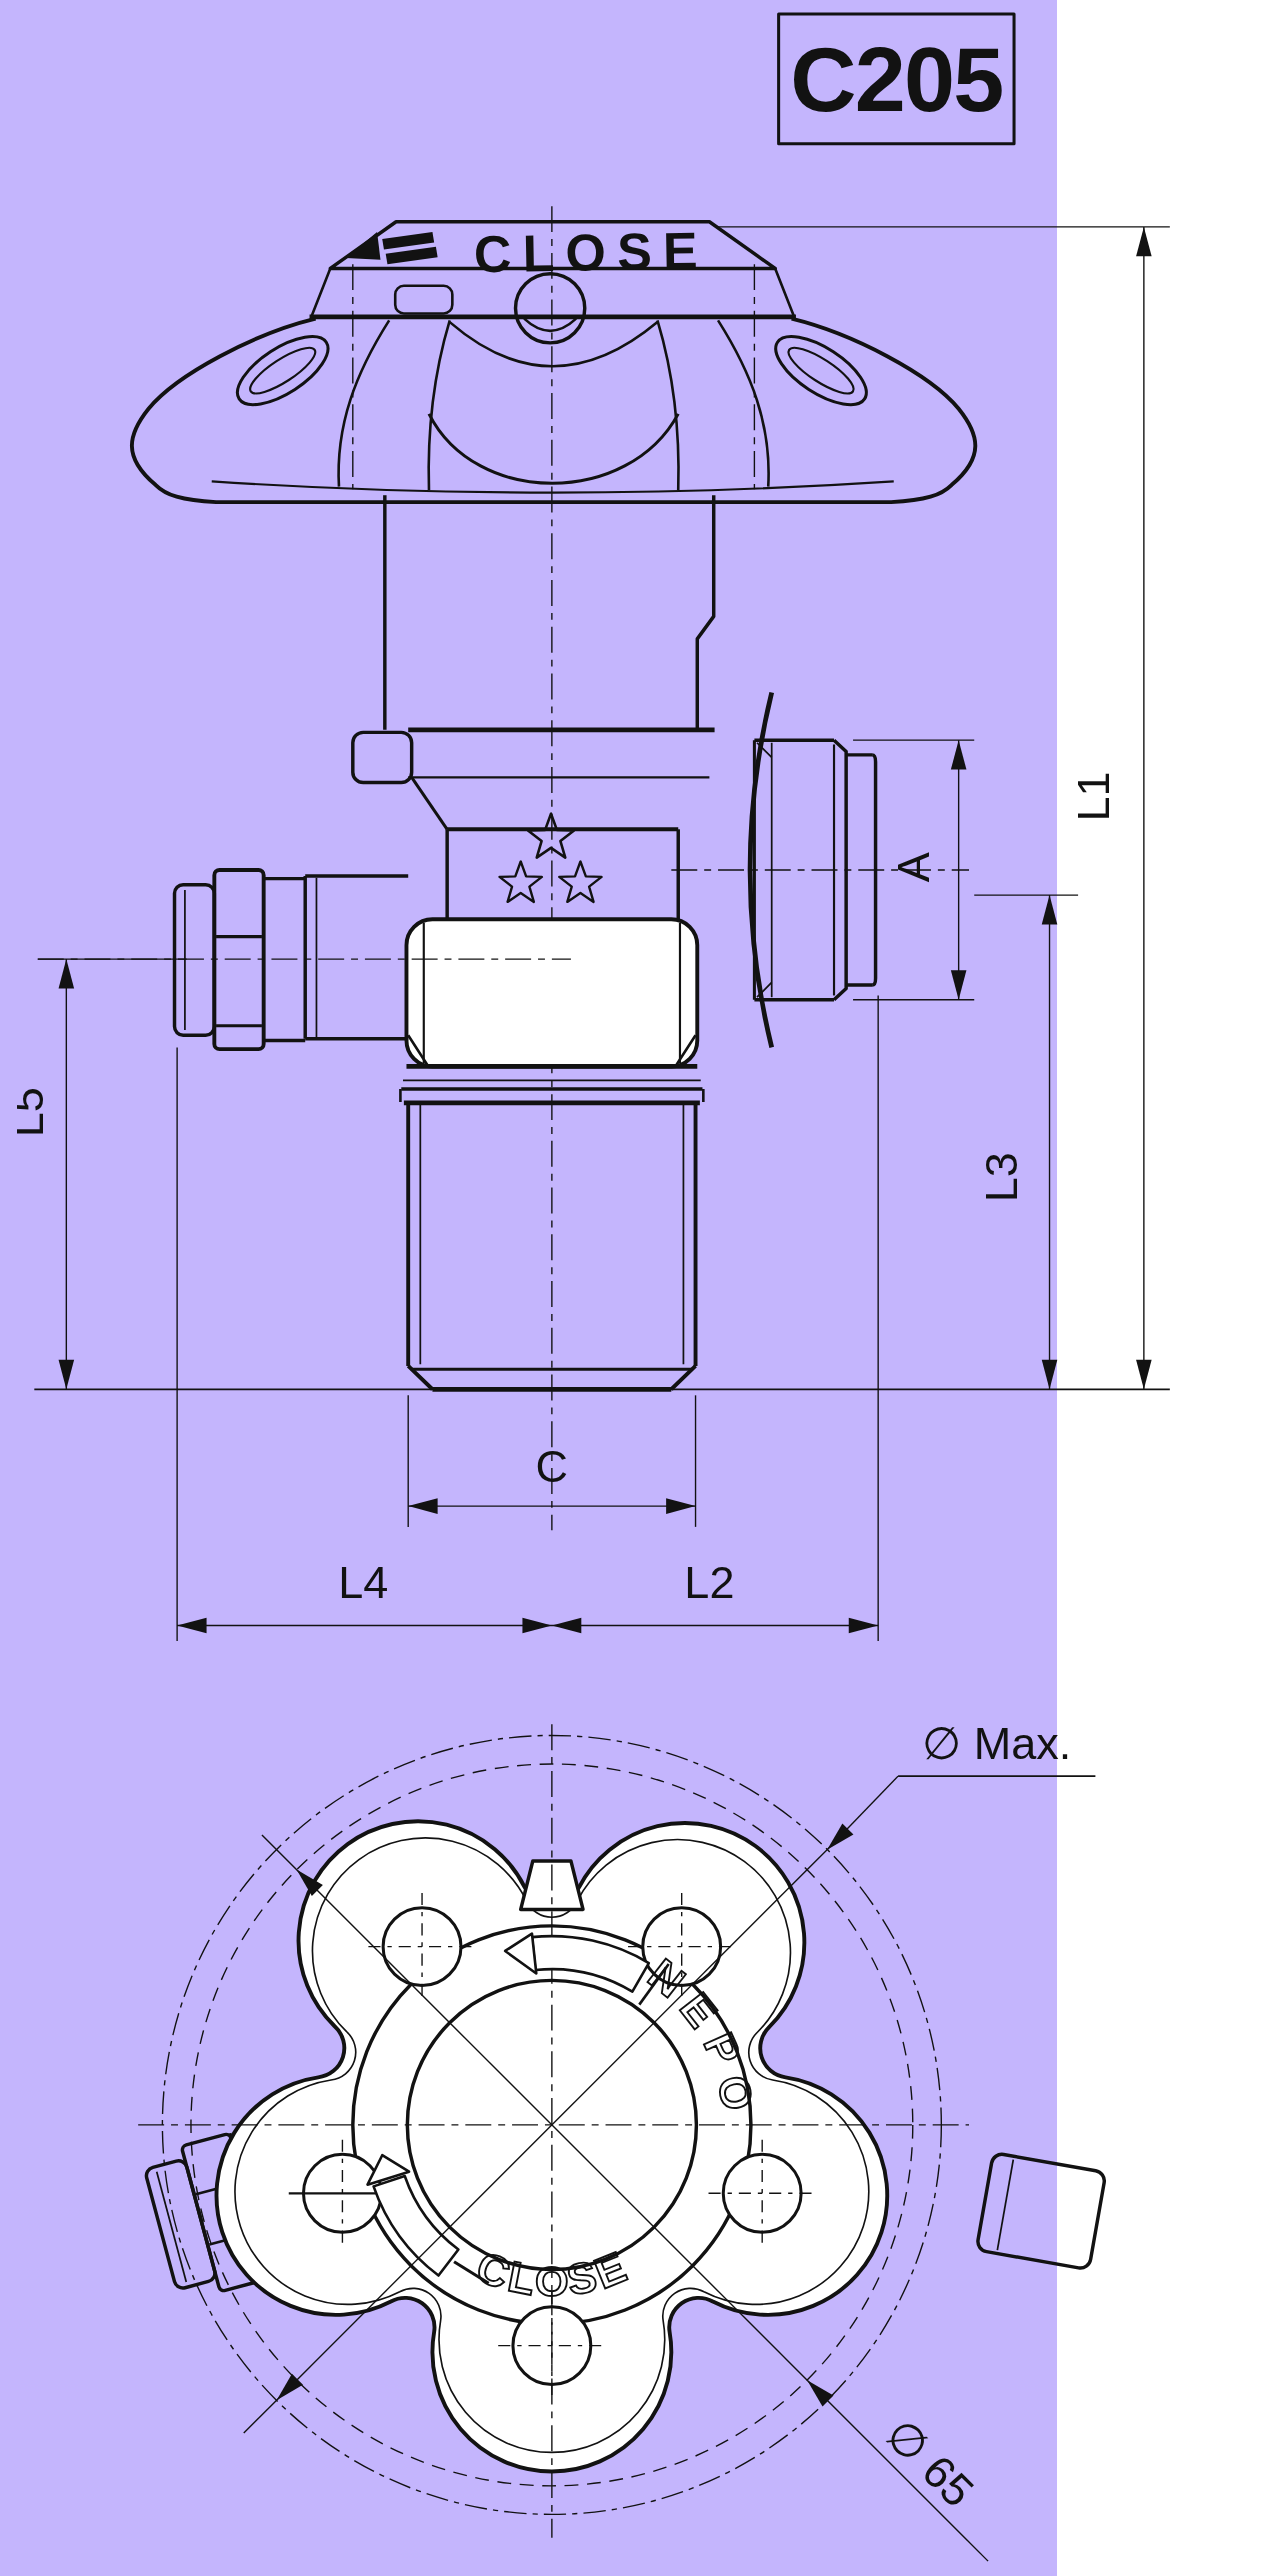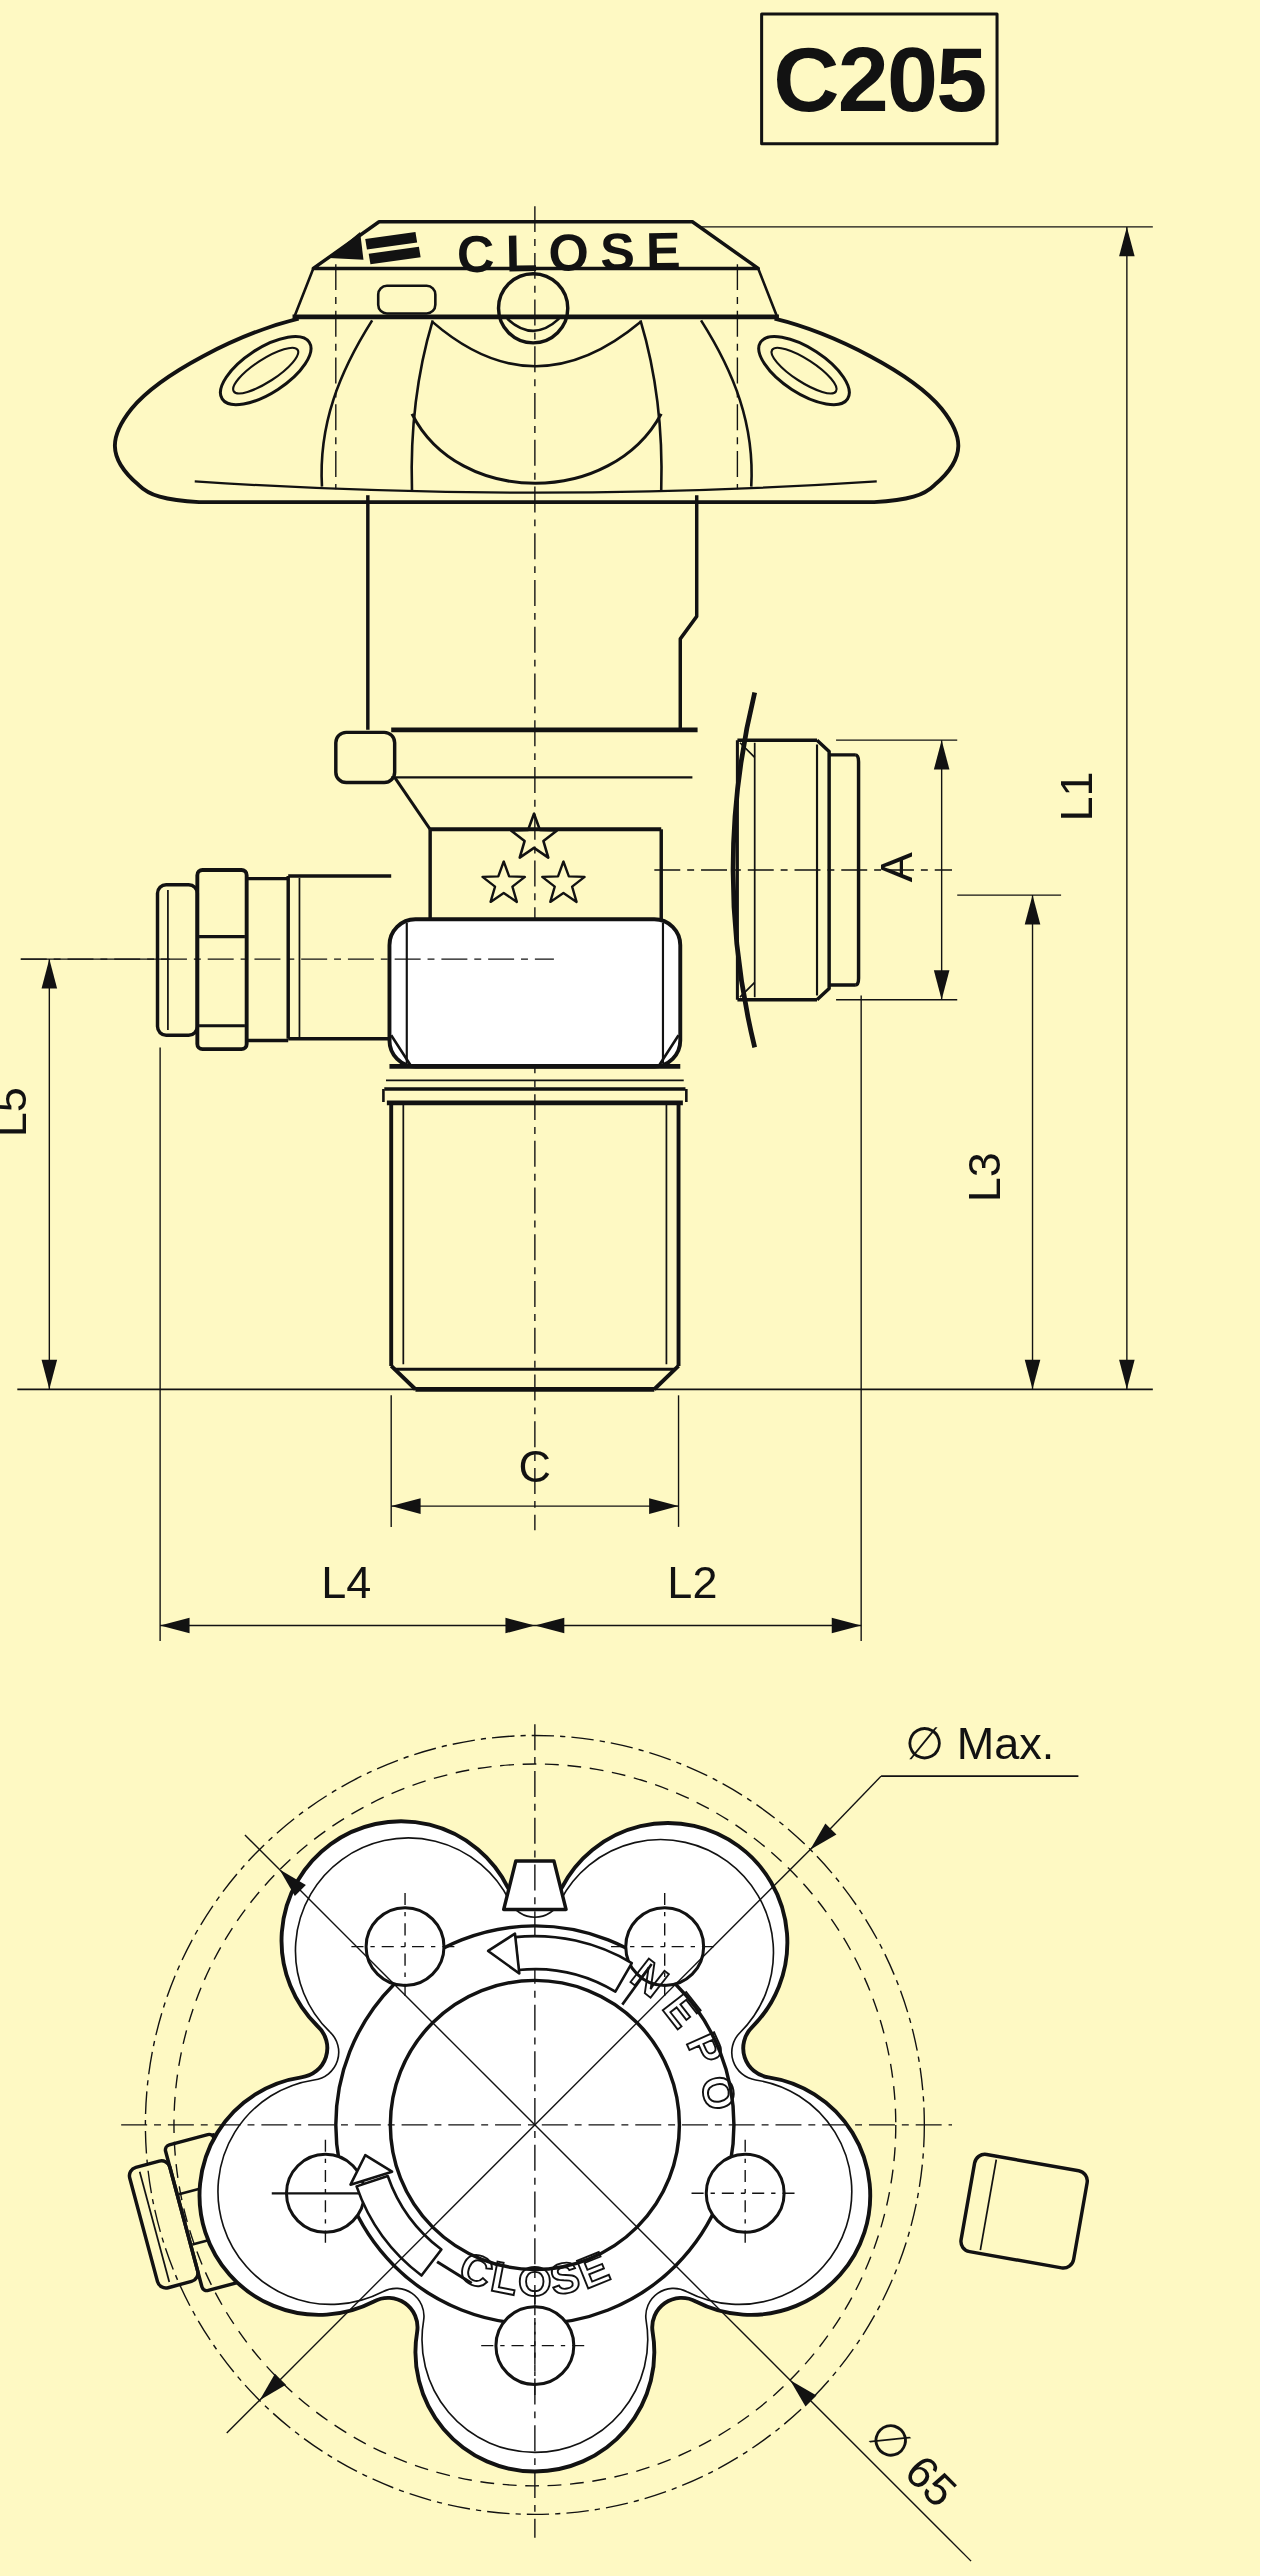--- a/index.html
+++ b/index.html
@@ -1,16 +1,16 @@
 <!DOCTYPE html>
 <html style="font-size:14px"><head>
 <meta charset="utf-8">
 <style>
   html,body{margin:0;padding:0;background:#ffffff;}
-  .stage{position:relative;width:1260px;height:2576px;background:#fef9c3;}
+  .stage{position:relative;width:1040px;height:2576px;background:#c4b5fd;padding-left:17px;}
   .ln{stroke:#121212;fill:none;stroke-linejoin:round;stroke-linecap:butt;}
   .s15{stroke-width:1.6}.s2{stroke-width:2}.s25{stroke-width:2.5}.s3{stroke-width:3}
   .s35{stroke-width:3.5}.s4{stroke-width:4}.s45{stroke-width:4.5}.s5{stroke-width:5.5}
   .fw{fill:#ffffff;}
   .blk{fill:#121212;stroke:none;}
   .cl{stroke-dasharray:30 8 8 8;}      
   .cdc{stroke-dasharray:26 7 6 7;}     
   .dsh{stroke-dasharray:16 10;}        
   .htick{stroke-dasharray:14 8 5 8;}
   text{font-family:"Liberation Sans",sans-serif;}

